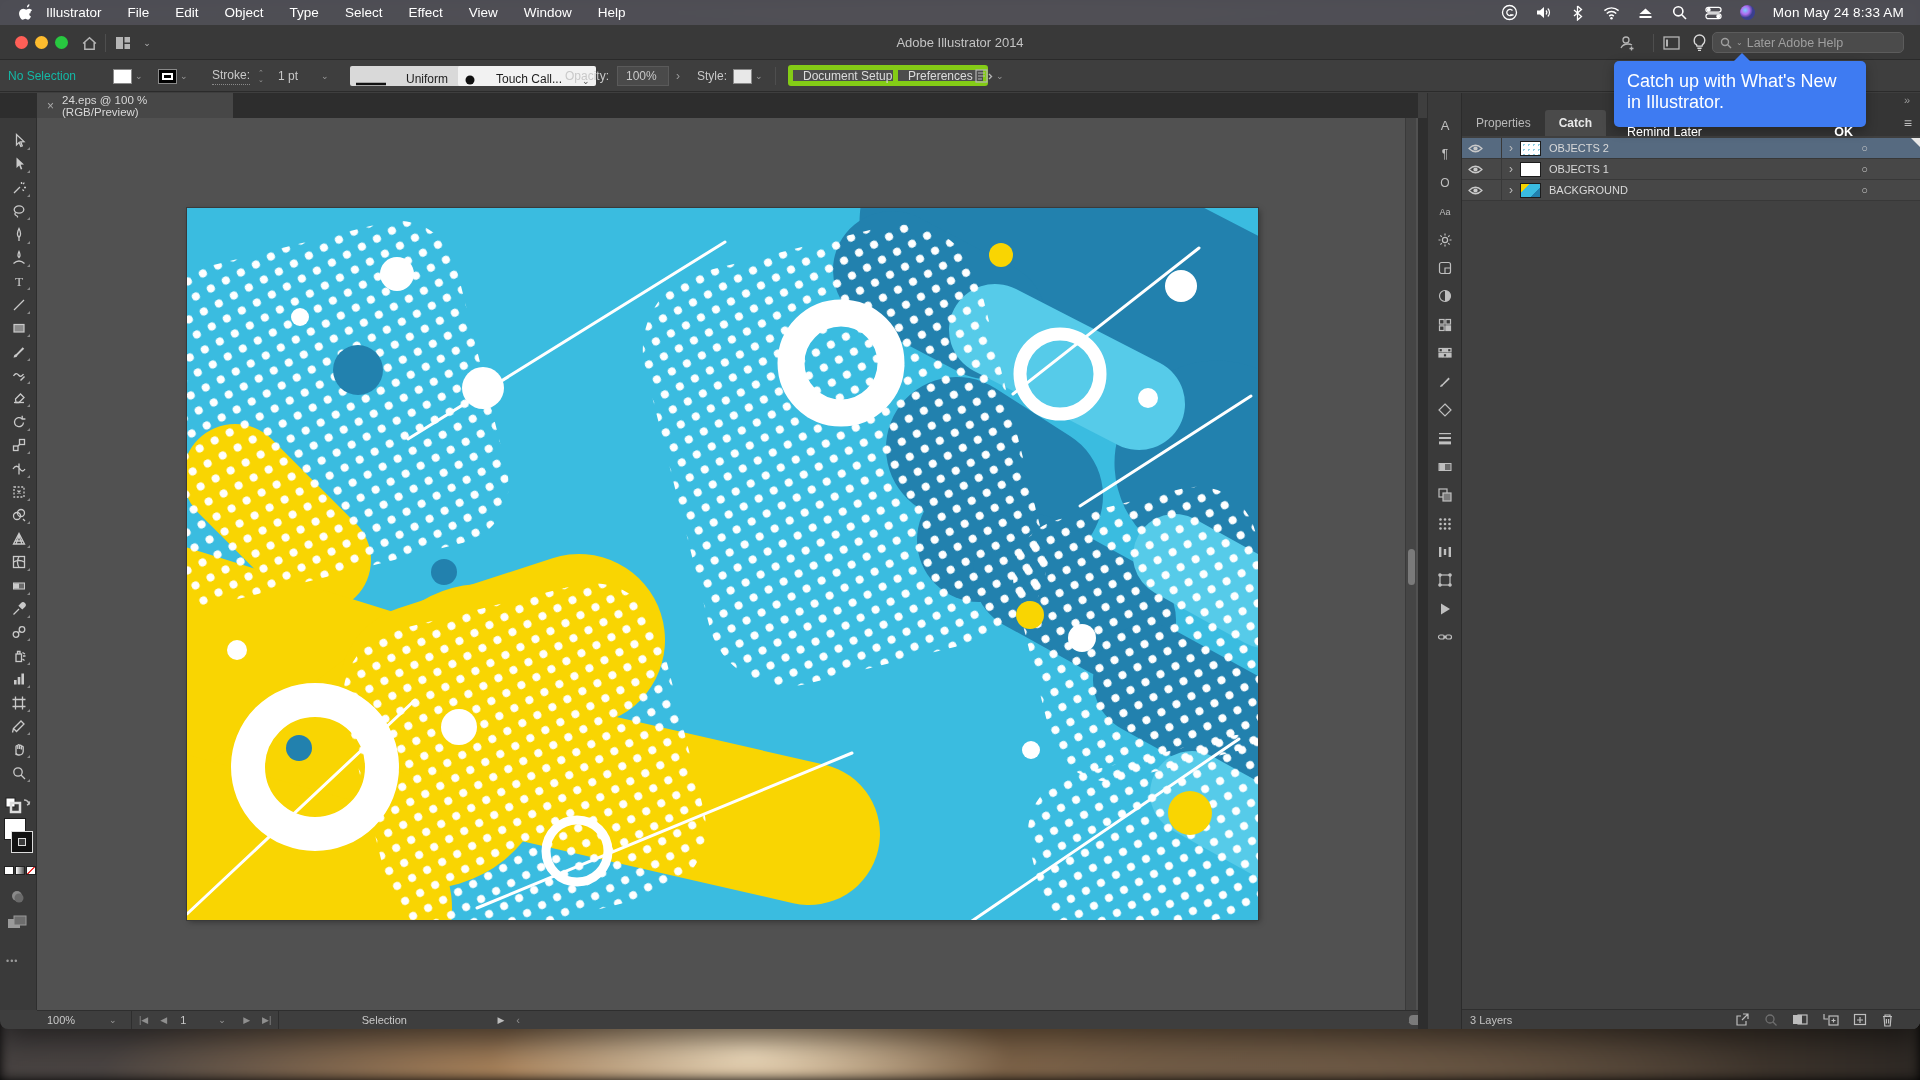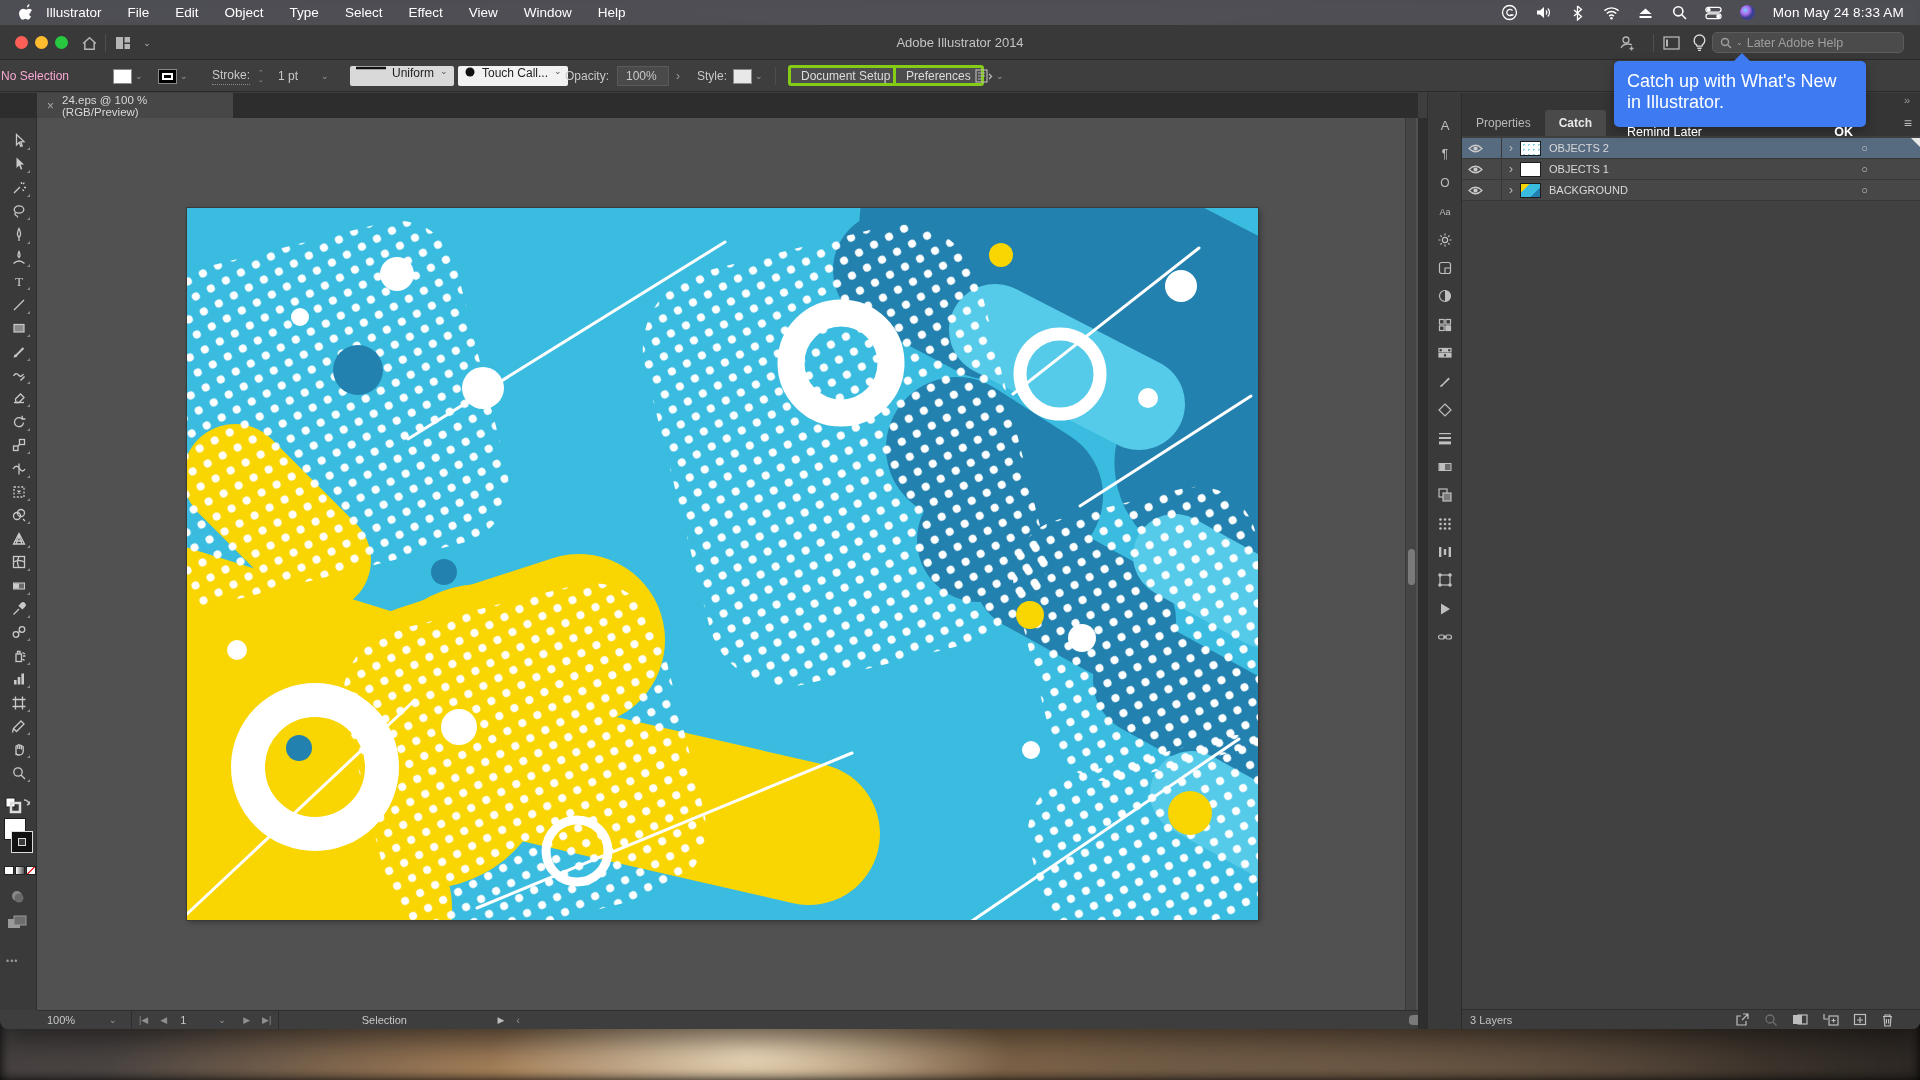--- a/index.html
+++ b/index.html
@@ -44,23 +44,23 @@
   #search-box .ph { color:#9f9f9f; font-size:12.5px; }
   .vdiv { position:absolute; top:9px; width:1px; height:18px; background:#4e4e4e; }
 
   
   #controlbar { position:absolute; left:0; top:36px; width:100%; height:31px; background:#3e3e3e;
     border-bottom:1px solid #2b2b2b; color:#c9c9c9; font-size:12px; }
   .cb { position:absolute; top:0; height:30px; display:flex; align-items:center; }
   .swatch { width:19px; height:15px; background:#fff; border:1px solid #8a8a8a; }
   .chev { color:#9a9a9a; font-size:9px; margin-left:3px; }
   .dotted-u { border-bottom:1px dotted #8a8a8a; padding-bottom:1px; }
-  .dd-light { background:#d9d9d9; color:#1e1e1e; height:20px; display:flex; align-items:flex-start; padding:0 6px; border-radius:2px; gap:6px; font-size:12px; }
+  .dd-light { background:#d9d9d9; color:#1e1e1e; height:20px; display:flex; align-items:flex-end; padding:0 6px; border-radius:2px; gap:20px; font-size:12px; }
   .valbox { background:#4a4a4a; border:1px solid #5a5a5a; height:20px; display:flex; align-items:center; padding:0 8px; min-width:52px; }
-  .btn { background:#4d4d4d; border:3px solid #84cc16; border-radius:3px; height:21px; display:flex; align-items:center; padding:0 10px; color:#dcdcdc; }
+  .btn { background:#4d4d4d; border:5px solid #84cc16; border-radius:3px; height:21px; display:flex; align-items:center; padding:0 10px; color:#dcdcdc; }
   .stepper { display:flex; flex-direction:column; font-size:7px; color:#9a9a9a; line-height:7px; margin-right:4px; }
 
   
   #tabbar { position:absolute; left:0; top:68px; width:1418px; height:25px; background:#2d2d2d; }
   #doc-tab { position:absolute; left:37px; top:0; width:196px; height:25px; background:#474747;
     display:flex; align-items:center; gap:8px; padding:0 10px; color:#d8d8d8; font-size:11.5px; }
   #doc-tab .x { color:#aaa; font-size:12px; }
 
   
   #toolbar { position:absolute; left:0; top:93px; width:37px; height:892px; background:#3a3a3a; border-right:1px solid #2e2e2e; }
@@ -245,21 +245,21 @@
         <svg width="12" height="12" viewBox="0 0 12 12" fill="none" stroke="#9f9f9f" stroke-width="1.4">
             <circle cx="5" cy="5" r="3.5"></circle>
             <path d="M7.8 7.8 11 11"></path>
           </svg>
         <span style="color:#9f9f9f;font-size:8px;">⌄</span>
         <span class="ph">Later Adobe Help</span>
       </div>
     </div>
 
     <div id="controlbar">
-      <span class="cb" style="left:1px;color:#f9a8d4;">No Selection</span>
+      <span class="cb" style="left:8px;color:#14b8a6;">No Selection</span>
       <span class="cb" style="left:113px;">
           <span class="swatch"></span>
           <span class="chev">⌄</span>
         </span>
       <span class="cb" style="left:158px;">
         <span class="swatch" style="background:#000;position:relative;">
             <span style="position:absolute;inset:3px;background:#000;border:2px solid #fff;"></span>
           </span>
           <span class="chev">⌄</span>
       </span>

